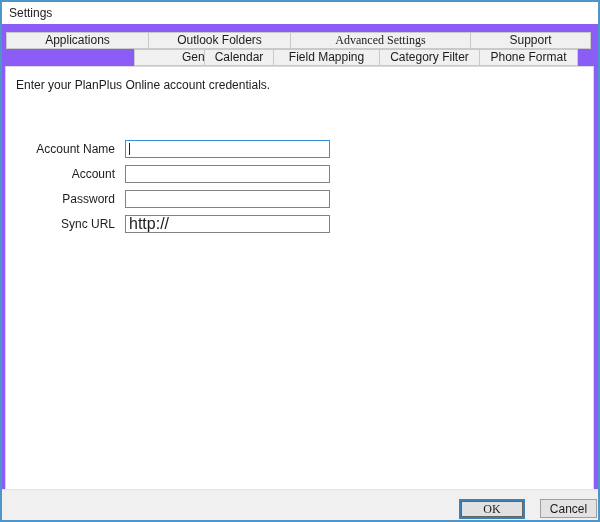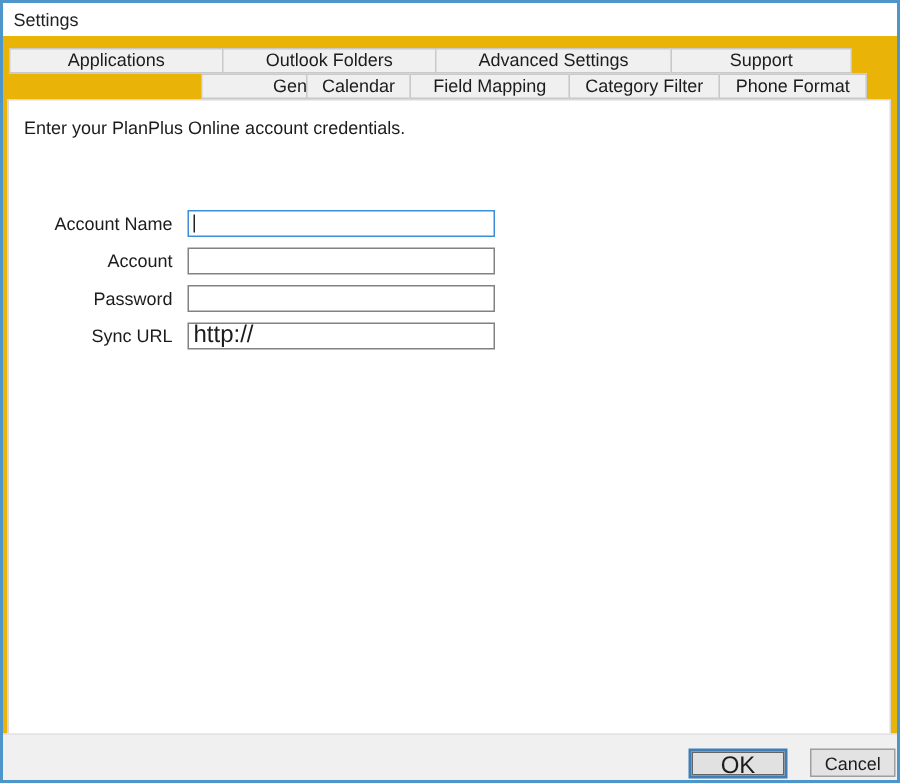--- a/index.html
+++ b/index.html
@@ -1,39 +1,39 @@
 <!DOCTYPE html>
 <html><head>
 <meta charset="utf-8">
 <style>
   html,body { margin:0; padding:0; background:#fff; }
   .window {
     position:relative; width:596px; height:518px;
-    border:2px solid #4e95c9; background:#eab308;
+    border:2px solid #4e95c9; background:#8b5cf6;
     font-family:"Liberation Sans", sans-serif; font-size:12px; color:#1c1c1c;
     overflow:hidden;
   }
   .titlebar {
     position:absolute; top:0; left:0; right:0; height:22px;
     background:#ffffff; display:flex; align-items:center; padding-left:7px;
     box-sizing:border-box;
   }
   .titlebar-text { font-size:12px; color:#222; }
 
   
   .tabs-row1 { position:absolute; top:30px; left:4px; display:flex; z-index:2; }
   .tabs-row2 { position:absolute; top:47px; left:132px; display:flex; z-index:2; }
   .tab {
     box-sizing:border-box; height:17px; line-height:15px; text-align:center;
     background:#f0f0f0; border:1px solid #c9c9c9; margin-right:-1px;
     cursor:default; white-space:nowrap; overflow:hidden;
   }
   .tabs-row1 .tab:nth-child(1){ width:143px; }
   .tabs-row1 .tab:nth-child(2){ width:143px; }
-  .tabs-row1 .tab:nth-child(3){ width:158px; }
+  .tabs-row1 .tab:nth-child(3){ width:181px;font-family:Liberation Serif, serif; }
   .tabs-row1 .tab:nth-child(4){ width:121px; }
   .tabs-row2 .tab:nth-child(1){ width:71px;padding-left:47px; }
   .tabs-row2 .tab:nth-child(2){ width:70px; }
   .tabs-row2 .tab:nth-child(3){ width:107px; }
   .tabs-row2 .tab:nth-child(4){ width:101px; }
   .tabs-row2 .tab:nth-child(5){ width:99px; }
   .tab-active {
     position:absolute; top:44px; left:3px; width:129px; height:21px;
     box-sizing:border-box; background:#ffffff;
     border:1px solid #b5b5b5; border-bottom:none;
@@ -65,21 +65,21 @@
     position:absolute; left:0; right:0; bottom:0; height:30px;
     background:#f0f0f0; border-top:1px solid #e3e3e3; z-index:2;
   }
   .ok-ring {
     position:absolute; left:457px; top:497px; width:66px; height:20px;
     box-sizing:border-box; border:2px solid #3f7fb8; background:#e1e1e1; z-index:5;
   }
   .ok-ring button {
     width:100%; height:100%; box-sizing:border-box;
     border:1px solid #646464; background:#e1e1e1;
-    font-family:Liberation Sans, sans-serif; font-size:16px; color:#1c1c1c;
+    font-family:Liberation Serif, serif; font-size:12px; color:#1c1c1c;
     padding:0; cursor:default;
   }
   .cancel-button {
     position:absolute; left:538px; top:497px; width:57px; height:19px;
     box-sizing:border-box; border:1px solid #9f9f9f; background:#e3e3e3;
     font-family:Liberation Sans, sans-serif; font-size:12px; color:#1c1c1c;
     padding:0; z-index:5; cursor:default;
   }
 </style>
 </head>

